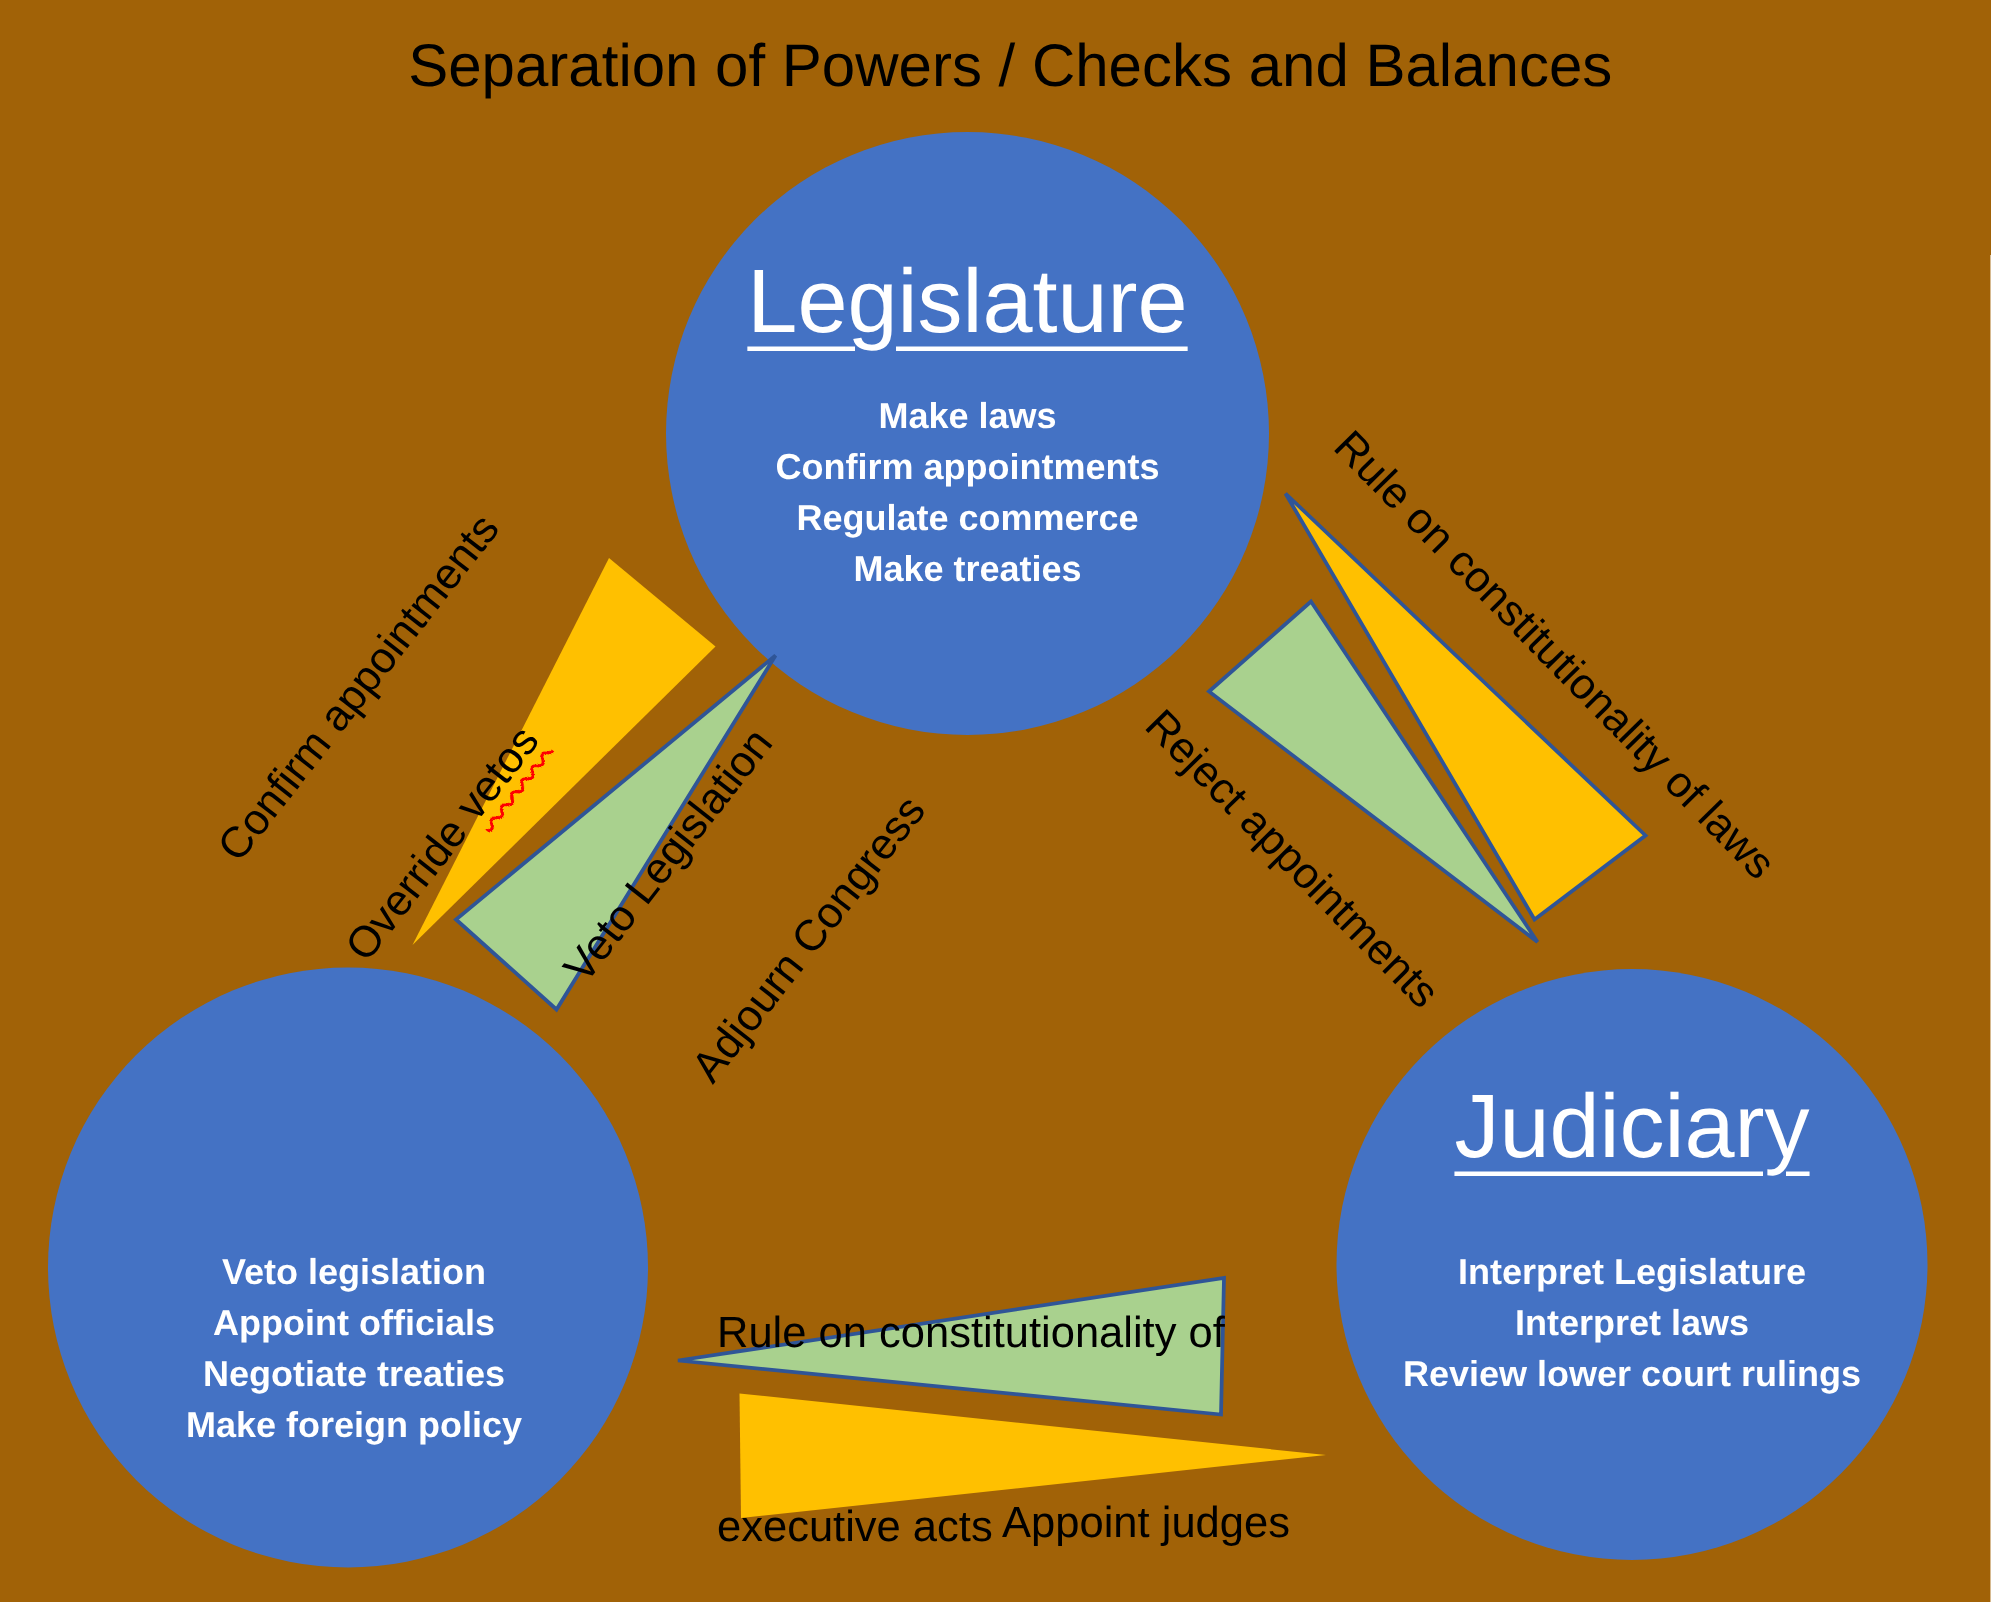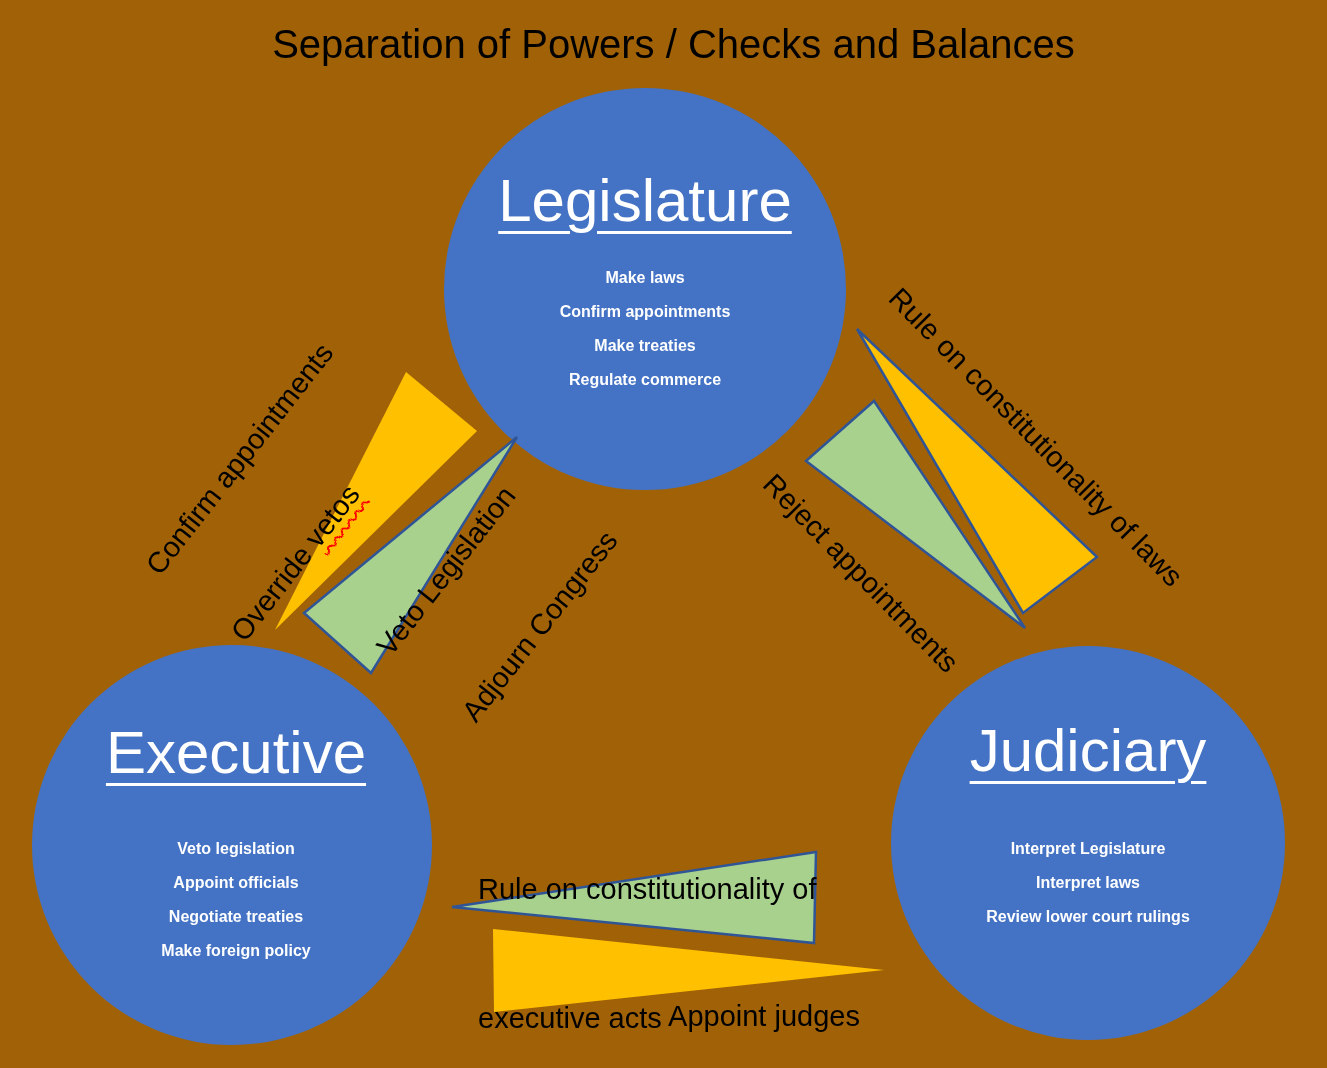--- a/index.html
+++ b/index.html
@@ -32,21 +32,21 @@
   }
   .circle-heading span {
     text-decoration: underline;
     text-decoration-thickness: 3px;
     text-underline-offset: 10px;
   }
   .circle-powers {
     position: absolute;
     text-align: center;
     color: #ffffff;
-    font-size: 16px;
+    font-size: 24px;
     font-weight: bold;
     line-height: 34px;
   }
   .rot-label {
     position: absolute;
     color: #000000;
     font-size: 29px;
     line-height: 36px;
     white-space: pre;
     text-align: left;
@@ -91,27 +91,24 @@
     <polygon points="452,907 816,852 814,943" stroke-width="2.5" fill="#A9D18E" stroke="#2F5597"></polygon>
     <polygon points="493,929 494,1012 884,970" fill="#FFC000"></polygon>
   </svg>
 
   <div class="circle-heading" style="left:445px; top:166px; width:400px;">
     <span>Legislature</span>
   </div>
   <div class="circle-powers" style="left:445px; top:261px; width:400px;">
     <div>Make laws</div>
     <div>Confirm appointments</div>
+    <div>Regulate commerce</div>
     <div>Make treaties</div>
-    <div>Regulate commerce</div>
   </div>
 
-  <div class="circle-heading" style="left:32px; top:718px; width:408px;">
-    <span>Executive</span>
-  </div>
   <div class="circle-powers" style="left:32px; top:832px; width:408px;">
     <div>Veto legislation</div>
     <div>Appoint officials</div>
     <div>Negotiate treaties</div>
     <div>Make foreign policy</div>
   </div>
 
   <div class="circle-heading" style="left:888px; top:716px; width:400px;">
     <span>Judiciary</span>
   </div>

